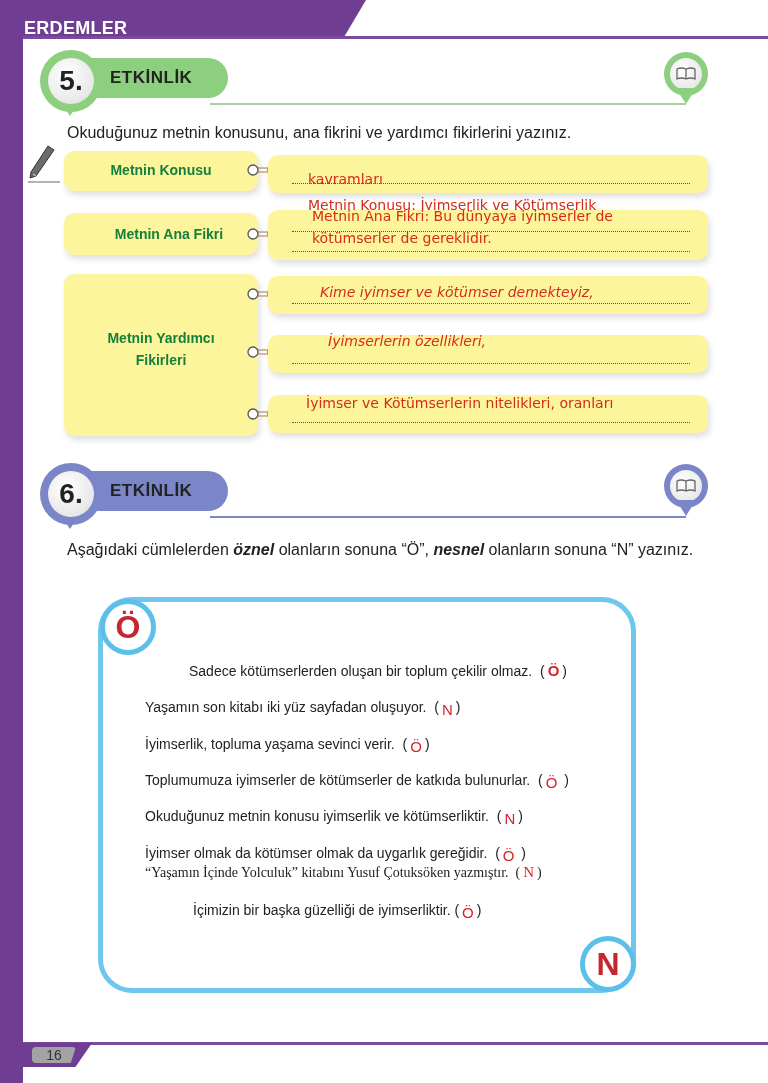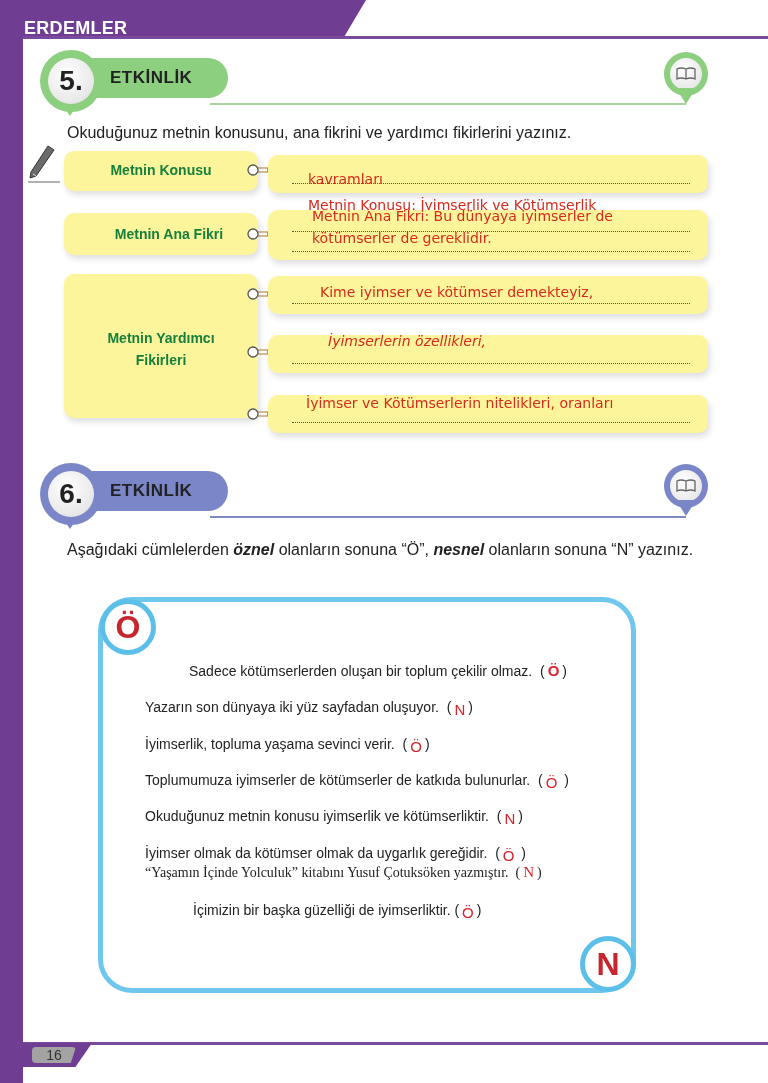--- a/index.html
+++ b/index.html
@@ -113,34 +113,34 @@
     <circle cx="27" cy="7" r="5" fill="#fff" stroke="#555" stroke-width="1.3"></circle>
     <path d="M12 5 H22 M12 9 H22" stroke="#b07a3a" stroke-width="1.2"></path>
   </svg>
 <div class="answer-box" style="left:268px; top:210px; width:440px; height:50px;">
   <div class="dots" style="top:21px;"></div>
   <div class="dots" style="top:41px;"></div>
 </div>
 <div class="answer-text" style="left:312px; top:208px;">Metnin Ana Fikri: Bu dünyaya iyimserler de</div>
 <div class="answer-text" style="left:312px; top:230px;">kötümserler de gereklidir.</div>
 
-<div class="ybox" style="left:64px; top:274px; width:194px; height:144px;">
+<div class="ybox" style="left:64px; top:274px; width:194px; height:162px;">
   <div class="ybox-label" style="left:0; right:0; top:56px;">Metnin Yardımcı</div>
   <div class="ybox-label" style="left:0; right:0; top:78px;">Fikirleri</div>
 </div>
 
 <svg class="link" style="left:246px; top:287px;" viewBox="0 0 34 14">
     <circle cx="7" cy="7" r="5" fill="#fff" stroke="#555" stroke-width="1.3"></circle>
     <circle cx="27" cy="7" r="5" fill="#fff" stroke="#555" stroke-width="1.3"></circle>
     <path d="M12 5 H22 M12 9 H22" stroke="#b07a3a" stroke-width="1.2"></path>
   </svg>
 <div class="answer-box" style="left:268px; top:276px; width:440px; height:38px;">
   <div class="dots" style="top:27px;"></div>
 </div>
-<div class="answer-text" style="left:320px; top:284px;">Kime iyimser ve kötümser demekteyiz,</div>
+<div class="answer-text" style="left:320px; top:284px;font-style:italic;">Kime iyimser ve kötümser demekteyiz,</div>
 
 <svg class="link" style="left:246px; top:345px;" viewBox="0 0 34 14">
     <circle cx="7" cy="7" r="5" fill="#fff" stroke="#555" stroke-width="1.3"></circle>
     <circle cx="27" cy="7" r="5" fill="#fff" stroke="#555" stroke-width="1.3"></circle>
     <path d="M12 5 H22 M12 9 H22" stroke="#b07a3a" stroke-width="1.2"></path>
   </svg>
 <div class="answer-box" style="left:268px; top:335px; width:440px; height:38px;">
   <div class="dots" style="top:28px;"></div>
 </div>
 <div class="answer-text" style="left:328px; top:333px;font-style:italic;">İyimserlerin özellikleri,</div>
@@ -178,21 +178,21 @@
 <div class="instruction" style="left:67px; top:541px;"><span>Aşağıdaki cümlelerden </span><b><i>öznel</i></b><span> olanların sonuna “Ö”, </span><b><i>nesnel</i></b><span> olanların  sonuna  “N” yazınız.</span></div>
 
 <div class="blue-frame"></div>
 <div class="badge" style="left:100px; top:599px;">Ö</div>
 <div class="badge" style="left:580px; top:936px;">N</div>
 
 <div class="sentence" style="left:164px; top:662px;margin-left:25px;">
   <span>Sadece kötümserlerden oluşan bir toplum çekilir olmaz.</span>&nbsp; <span>(</span><span class="mark bold">Ö</span><span>)</span>
 </div>
 <div class="sentence" style="top:698px;">
-  <span>Yazarın son dünyaya iki yüz sayfadan oluşuyor.</span>&nbsp; <span>(</span><span class="mark">N</span><span>)</span>
+  <span>Yaşamın son kitabı iki yüz sayfadan oluşuyor.</span>&nbsp; <span>(</span><span class="mark">N</span><span>)</span>
 </div>
 <div class="sentence" style="top:735px;">
   <span>İyimserlik, topluma yaşama sevinci verir.</span>&nbsp; <span>(</span><span class="mark">Ö</span><span>)</span>
 </div>
 <div class="sentence" style="top:771px;">
   <span>Toplumumuza iyimserler de kötümserler de katkıda bulunurlar.</span>&nbsp; <span>(</span><span class="mark">Ö</span><span>&nbsp;)</span>
 </div>
 <div class="sentence" style="top:807px;">
   <span>Okuduğunuz metnin konusu iyimserlik ve kötümserliktir.</span>&nbsp; <span>(</span><span class="mark">N</span><span>)</span>
 </div>

